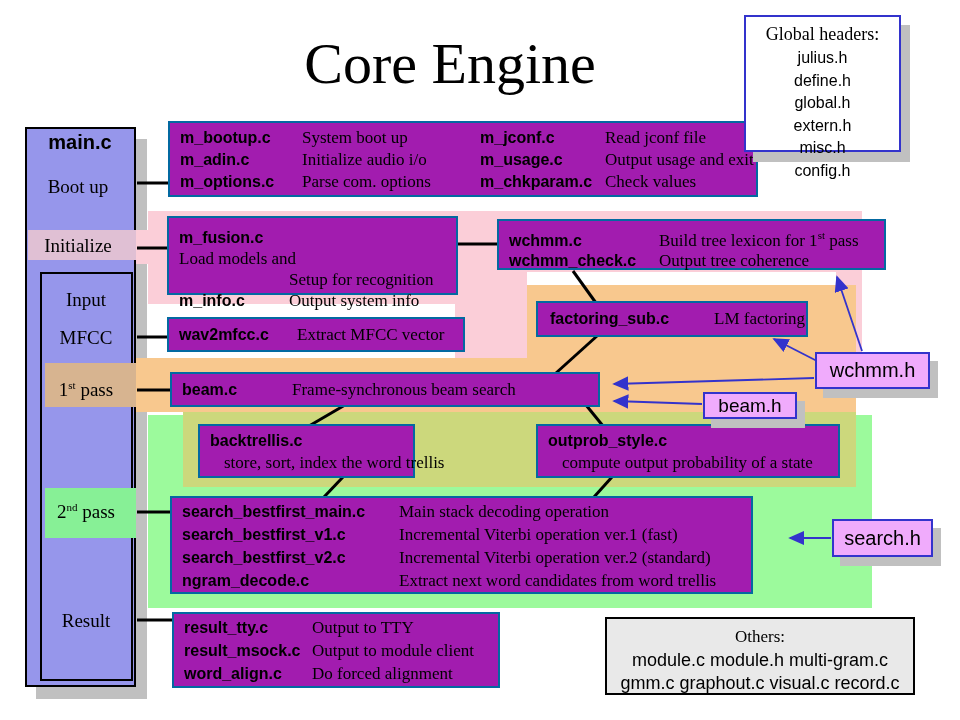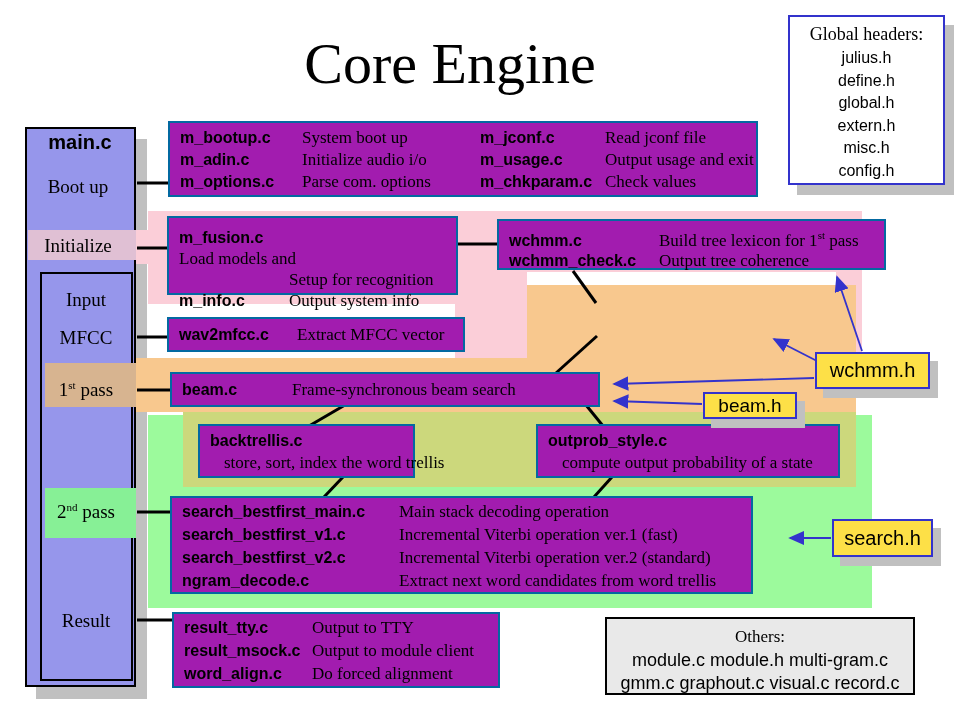--- a/index.html
+++ b/index.html
@@ -22,25 +22,25 @@
 
   
   .ybox{position:absolute;background:#a21caf;border:2px solid #0369a1;z-index:4;box-sizing:border-box;
         white-space:nowrap;color:#000;}
   .row{display:flex;align-items:baseline;}
   .file{font-family:"Liberation Sans",sans-serif;font-weight:bold;font-size:16px;flex:none;}
   .desc{font-family:"Liberation Serif",serif;font-size:17px;}
   .cols{display:flex;}
 
   
-  .hdrbox{position:absolute;background:#fde047;border:2px solid #3333cc;box-shadow:8px 9px 0 #c0c0c0;
+  .hdrbox{position:absolute;background:#f0abfc;border:2px solid #3333cc;box-shadow:8px 9px 0 #c0c0c0;
           z-index:5;box-sizing:border-box;text-align:center;color:#000;
           font-family:"Liberation Sans",sans-serif;white-space:nowrap;}
 
-  .globals{position:absolute;left:788px;top:15px;width:157px;height:170px;background:#fff;
+  .globals{position:absolute;left:744px;top:15px;width:157px;height:137px;background:#fff;
            border:2px solid #3333cc;box-shadow:9px 10px 0 #c0c0c0;z-index:5;box-sizing:border-box;
            text-align:center;white-space:nowrap;}
   .globals .gtitle{font-family:"Liberation Serif",serif;font-size:18px;line-height:26px;padding-top:4px;}
   .globals .gitem{font-family:"Liberation Sans",sans-serif;font-size:16px;line-height:22.5px;}
 
   .others{position:absolute;left:605px;top:617px;width:310px;height:78px;background:#e9e9e9;
           border:2px solid #000;z-index:4;box-sizing:border-box;text-align:center;white-space:nowrap;}
   .others .otitle{font-family:"Liberation Serif",serif;font-size:17px;line-height:25px;padding-top:5px;}
   .others .oline{font-family:"Liberation Sans",sans-serif;font-size:18px;line-height:23px;}
 
@@ -163,20 +163,26 @@
     <div class="row" style="line-height:20px;">
         <span class="file" style="width:150px;">wchmm.c</span>
         <span class="desc"><span>Build tree lexicon for 1</span><sup>st</sup><span> pass</span></span>
       </div>
     <div class="row" style="line-height:20px;">
         <span class="file" style="width:150px;">wchmm_check.c</span>
         <span class="desc">Output tree coherence</span>
       </div>
   </div>
 
+  <div class="ybox" style="left:536px;top:301px;width:272px;height:36px;padding-left:12px;">
+    <div class="row" style="line-height:32px;">
+        <span class="file" style="width:164px;">factoring_sub.c</span>
+        <span class="desc">LM factoring</span>
+      </div>
+  </div>
 
   <div class="ybox" style="left:167px;top:317px;width:298px;height:35px;padding-left:10px;">
     <div class="row" style="line-height:31px;">
         <span class="file" style="width:118px;">wav2mfcc.c</span>
         <span class="desc">Extract MFCC vector</span>
       </div>
   </div>
 
   <div class="ybox" style="left:170px;top:372px;width:430px;height:35px;padding-left:10px;">
     <div class="row" style="line-height:31px;">

